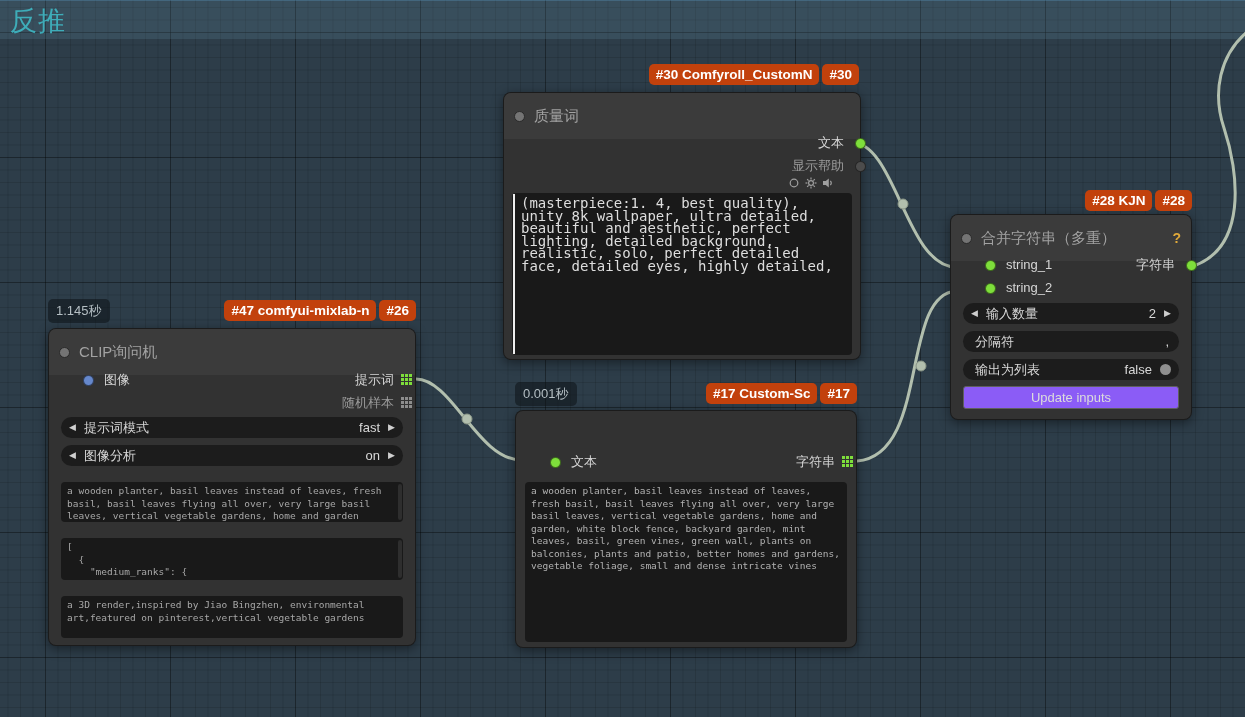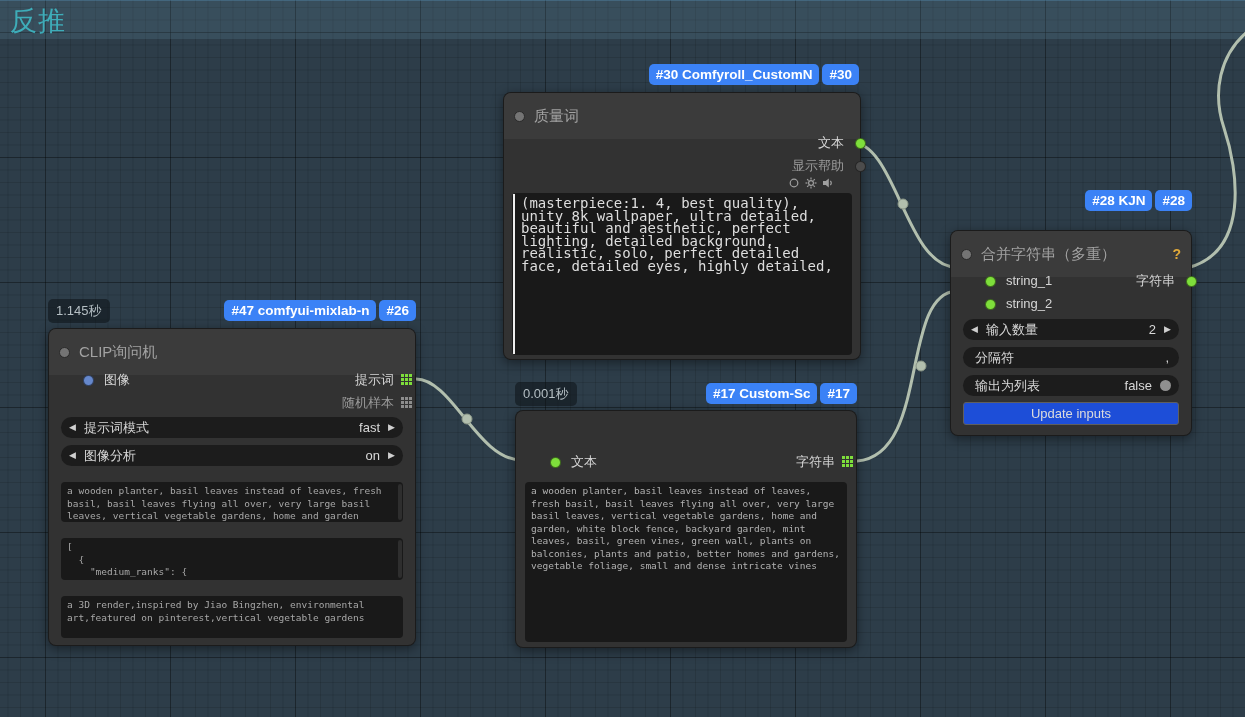--- a/index.html
+++ b/index.html
@@ -68,41 +68,41 @@
     border-radius:11px;display:flex;align-items:center;padding:0 8px;
     font-size:13px;color:#d8d8d8;box-sizing:border-box;
   }
   .arr{font-size:9px;color:#cfcfcf;line-height:21px;}
   .wlabel{margin-left:8px;flex:1;white-space:nowrap;overflow:hidden;}
   .wlabel.noarr{margin-left:4px;}
   .wvalue{margin-right:8px;white-space:nowrap;}
   .wvalue.last{margin-right:2px;}
   .toggledot{width:11px;height:11px;border-radius:50%;background:#8f8f8f;margin-left:6px;flex:0 0 auto;}
   .btn{
-    position:absolute;left:12px;right:12px;height:23px;background:#1d4ed8;
+    position:absolute;left:12px;right:12px;height:23px;background:#8b5cf6;
     border:1px solid #5f5f5f;border-radius:3px;color:#dcdcdc;font-size:13px;
     display:flex;align-items:center;justify-content:center;box-sizing:border-box;
   }
   
   .ta{
     position:absolute;left:12px;right:12px;background:#191919;border-radius:4px;
     color:#a8a8a8;font-family:"DejaVu Sans Mono",monospace;font-size:9.5px;
     line-height:12.5px;padding:3px 6px;overflow:hidden;white-space:pre-wrap;
     word-break:break-word;box-sizing:border-box;
   }
   .ta.scroll::after{content:"";position:absolute;right:1px;top:2px;bottom:2px;width:4px;
     background:#2e2e2e;border-radius:2px;}
   .ta.big{left:8px;right:8px;font-size:14px;line-height:12.5px;color:#dedede;padding:4px 8px 4px 9px;}
   .caret{position:absolute;width:2px;background:#eeeeee;z-index:4;}
   
   .meta-row{position:absolute;z-index:4;display:flex;align-items:center;
     justify-content:space-between;height:23px;}
   .meta-row.endonly{justify-content:flex-end;}
   .badges{display:flex;gap:3px;margin-left:auto;}
-  .badge{background:#3b82f6;color:#ffffff;font-weight:bold;font-size:13.5px;
+  .badge{background:#c2410c;color:#ffffff;font-weight:bold;font-size:13.5px;
     padding:3px 7px;border-radius:5px;white-space:nowrap;}
   .ghost{background:rgba(12,18,22,0.55);color:#b5bfc4;font-size:13px;
     padding:3px 8px;border-radius:5px;white-space:nowrap;}
   .iconrow{position:absolute;display:flex;gap:5px;align-items:center;}
   .iconrow svg{display:block;}
 </style>
 </head>
 <body>
 
 <div class="canvas"></div>
@@ -233,21 +233,21 @@
   </div>
   <div class="ta" style="top:71px;height:160px;left:9px;right:9px;color:#b2b2b2;">a wooden planter, basil leaves instead of leaves, fresh basil, basil leaves flying all over, very large basil leaves, vertical vegetable gardens, home and garden, white block fence, backyard garden, mint leaves, basil, green vines, green wall, plants on balconies, plants and patio, better homes and gardens, vegetable foliage, small and dense intricate vines</div>
 </div>
 
 <div class="meta-row endonly" style="left:950px;top:189px;width:242px;">
   <span class="badges">
     <span class="badge">#28 KJN</span>
     <span class="badge">#28</span>
   </span>
 </div>
-<div class="node" style="left:950px;top:230px;width:242px;height:206px;">
+<div class="node" style="left:950px;top:214px;width:242px;height:206px;">
   <div class="titlebar">
     <span class="tdot"></span>
     <span class="ttl">合并字符串（多重）</span>
     <span class="helpmark">?</span>
   </div>
   <div class="row" style="top:40px;">
     <span class="dot l" style="background:#7ede3b;"></span>
     <span class="lbl l">string_1</span>
     <span class="lbl r">字符串</span>
     <span class="dot r" style="background:#7ede3b;"></span>

